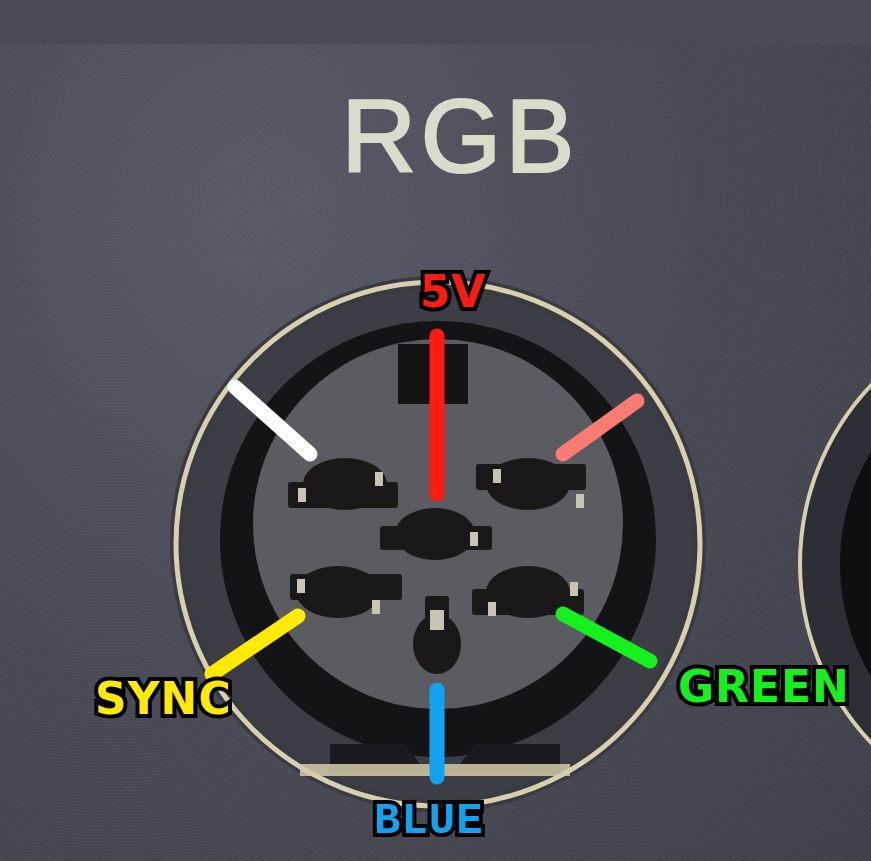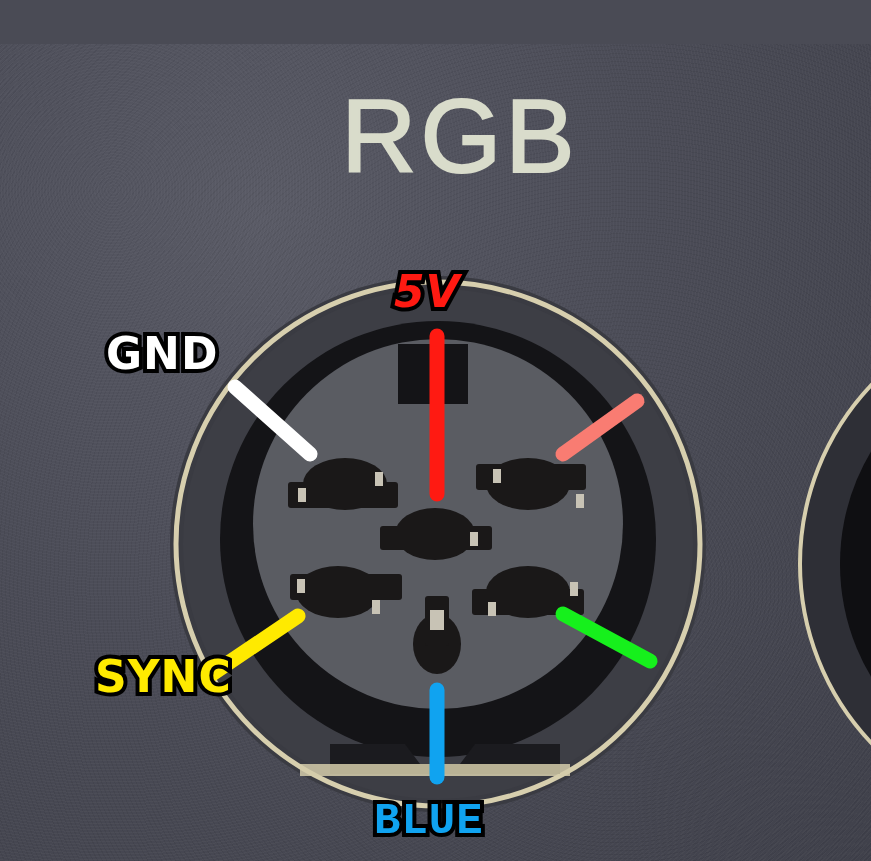--- a/index.html
+++ b/index.html
@@ -79,17 +79,17 @@
     <g stroke-linecap="round" stroke-width="15">
       <line x1="437" y1="292" x2="437" y2="450" stroke="#ff1a12"></line>
       <line x1="235" y1="343" x2="310" y2="410" stroke="#ffffff"></line>
       <line x1="637" y1="357" x2="563" y2="410" stroke="#f97c72"></line>
       <line x1="298" y1="572" x2="212" y2="630" stroke="#ffea00"></line>
       <line x1="563" y1="570" x2="650" y2="617" stroke="#16f01c"></line>
       <line x1="437" y1="646" x2="437" y2="733" stroke="#10a3f0"></line>
     </g>
   </svg>
 
-  <div class="label" style="left:394px; top:226px; color:#ff1a12;font-style:italic;"><span>5V</span></div>
-  <div class="label" style="left:106px; top:288px; color:#ffffff;"><span>GND</span></div>
-  <div class="label" style="left:56px; top:611px; color:#ffea00;padding-left:39px;"><span>SYNC</span></div>
+  <div class="label" style="left:420px; top:226px; color:#ff1a12;"><span>5V</span></div>
+  <div class="label" style="left:56px; top:633px; color:#ffea00;padding-left:39px;"><span>SYNC</span></div>
+  <div class="label" style="left:678px; top:621px; color:#16f01c;"><span>GREEN</span></div>
   <div class="label" style="left:374px; top:755px; color:#10a3f0;font-family:Liberation Mono, monospace;"><span>BLUE</span></div>
 </div>
 
 </body></html>

